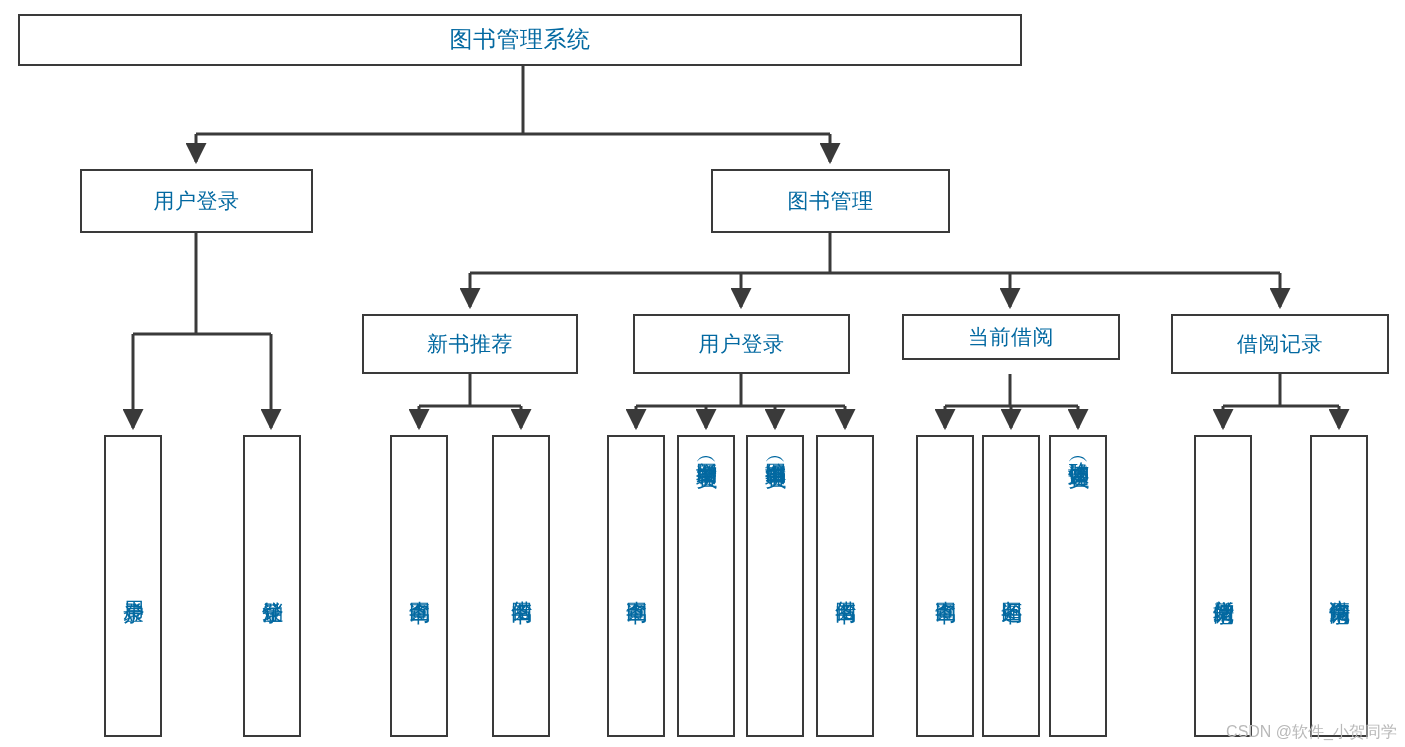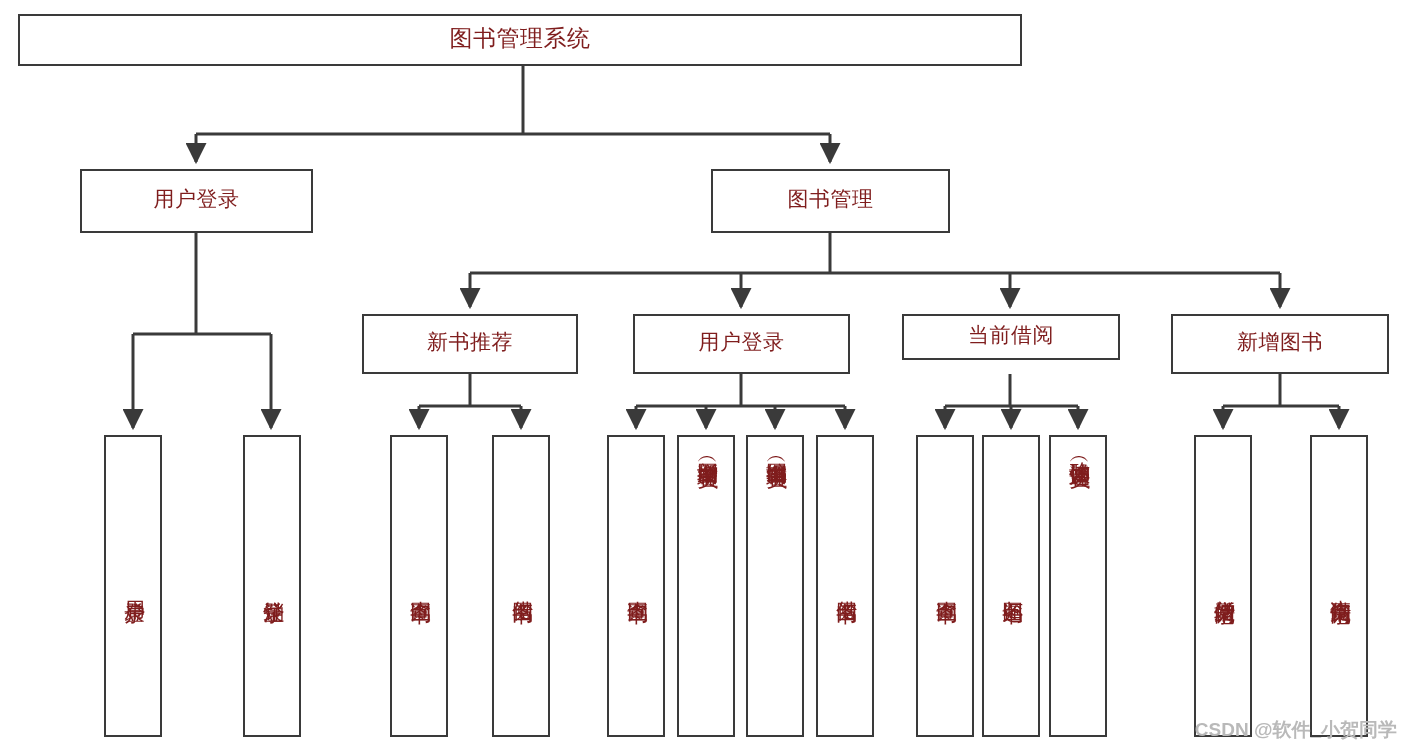--- a/index.html
+++ b/index.html
@@ -29,22 +29,22 @@
     position: absolute;
     box-sizing: border-box;
     background: #ffffff;
     border: 2px solid #3a3a3a;
     display: flex;
     align-items: center;
     justify-content: center;
     z-index: 5;
   }
   .node-label {
-    font-family: Liberation Mono, monospace;
-    color: #7f1d1d;
+    font-family: Liberation Serif, serif;
+    color: #0369a1;
     line-height: 1.15;
     letter-spacing: 0.5px;
     white-space: nowrap;
   }
   .lvl0 .node-label { font-size: 23px; }
   .lvl1 .node-label { font-size: 21px; }
   .lvl2 .node-label { font-size: 21px; }
   .leaf .node-label {
     writing-mode: vertical-rl;
     text-orientation: upright;
@@ -59,26 +59,25 @@
     align-items: flex-start;
     justify-content: center;
     padding-top: 8px;
   }
   .leaf.centered { align-items: center; padding-top: 0; }
   #watermark {
     position: absolute;
     right: 8px;
     bottom: 4px;
     font-family: "Liberation Sans", "DejaVu Sans", sans-serif;
-    font-size: 19px;
+    font-size: 16px;
     color: #b9b9b9;
     z-index: 20;
     white-space: nowrap;
     pointer-events: none;
-    font-weight: bold;
   }
 </style>
 </head>
 <body>
 
 <div id="canvas">
 
   <svg id="diagram-svg" viewBox="0 0 1405 747" xmlns="http://www.w3.org/2000/svg">
     <defs>
       <marker id="arrow" viewBox="0 0 10 10" refX="9" refY="5" markerWidth="7" markerHeight="7" orient="auto-start-reverse">
@@ -146,21 +145,21 @@
   <div class="node-box lvl2" style="left:362px; top:314px; width:216px; height:60px;">
     <span class="node-label">新书推荐</span>
   </div>
   <div class="node-box lvl2" style="left:633px; top:314px; width:217px; height:60px;">
     <span class="node-label">用户登录</span>
   </div>
   <div class="node-box lvl2" style="left:902px; top:314px; width:218px; height:46px;">
     <span class="node-label">当前借阅</span>
   </div>
   <div class="node-box lvl2" style="left:1171px; top:314px; width:218px; height:60px;">
-    <span class="node-label">新增图书</span>
+    <span class="node-label">借阅记录</span>
   </div>
 
   <div class="node-box leaf centered" style="left:104px; top:435px; width:58px; height:302px;">
     <span class="node-label">用户登录</span>
   </div>
   <div class="node-box leaf centered" style="left:243px; top:435px; width:58px; height:302px;">
     <span class="node-label">注销登录</span>
   </div>
 
   <div class="node-box leaf centered" style="left:390px; top:435px; width:58px; height:302px;">

